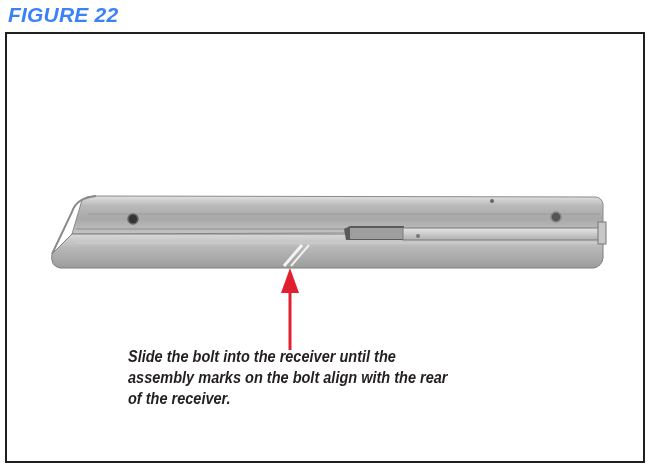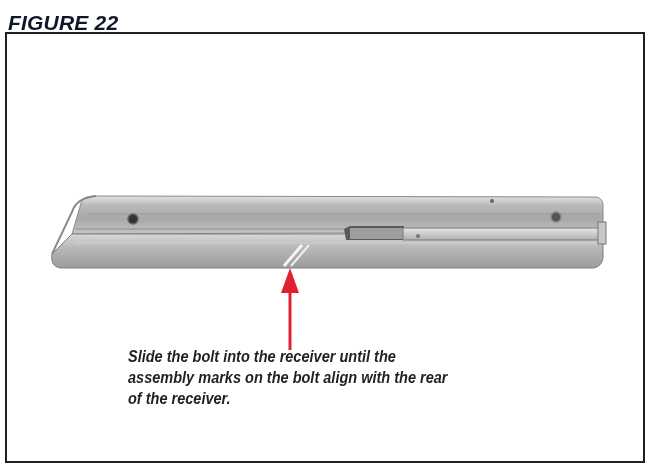--- a/index.html
+++ b/index.html
@@ -1,21 +1,21 @@
 <!DOCTYPE html>
 <html><head>
   <meta charset="utf-8">
   <style>
     html, body { margin: 0; padding: 0; background: #ffffff; }
     body { width: 652px; height: 469px; position: relative; overflow: hidden; font-family: "Liberation Sans", sans-serif; }
     .fig-title {
-      position: absolute; left: 8px; top: 11px;
+      position: absolute; left: 8px; top: 3px;
       font-family: "Liberation Sans", sans-serif;
       font-weight: bold; font-style: italic;
-      font-size: 21px; color: #0f172a; letter-spacing: 0.2px;
+      font-size: 21px; color: #3b82f6; letter-spacing: 0.2px;
     }
     .frame {
       position: absolute; left: 5px; top: 32px;
       width: 636px; height: 427px;
       border: 2px solid #231f20; background: #ffffff;
     }
     .part { position: absolute; left: 0; top: 0; }
     .caption {
       position: absolute; left: 128px; top: 346px; width: 400px;
       font-family: "Liberation Sans", sans-serif;

